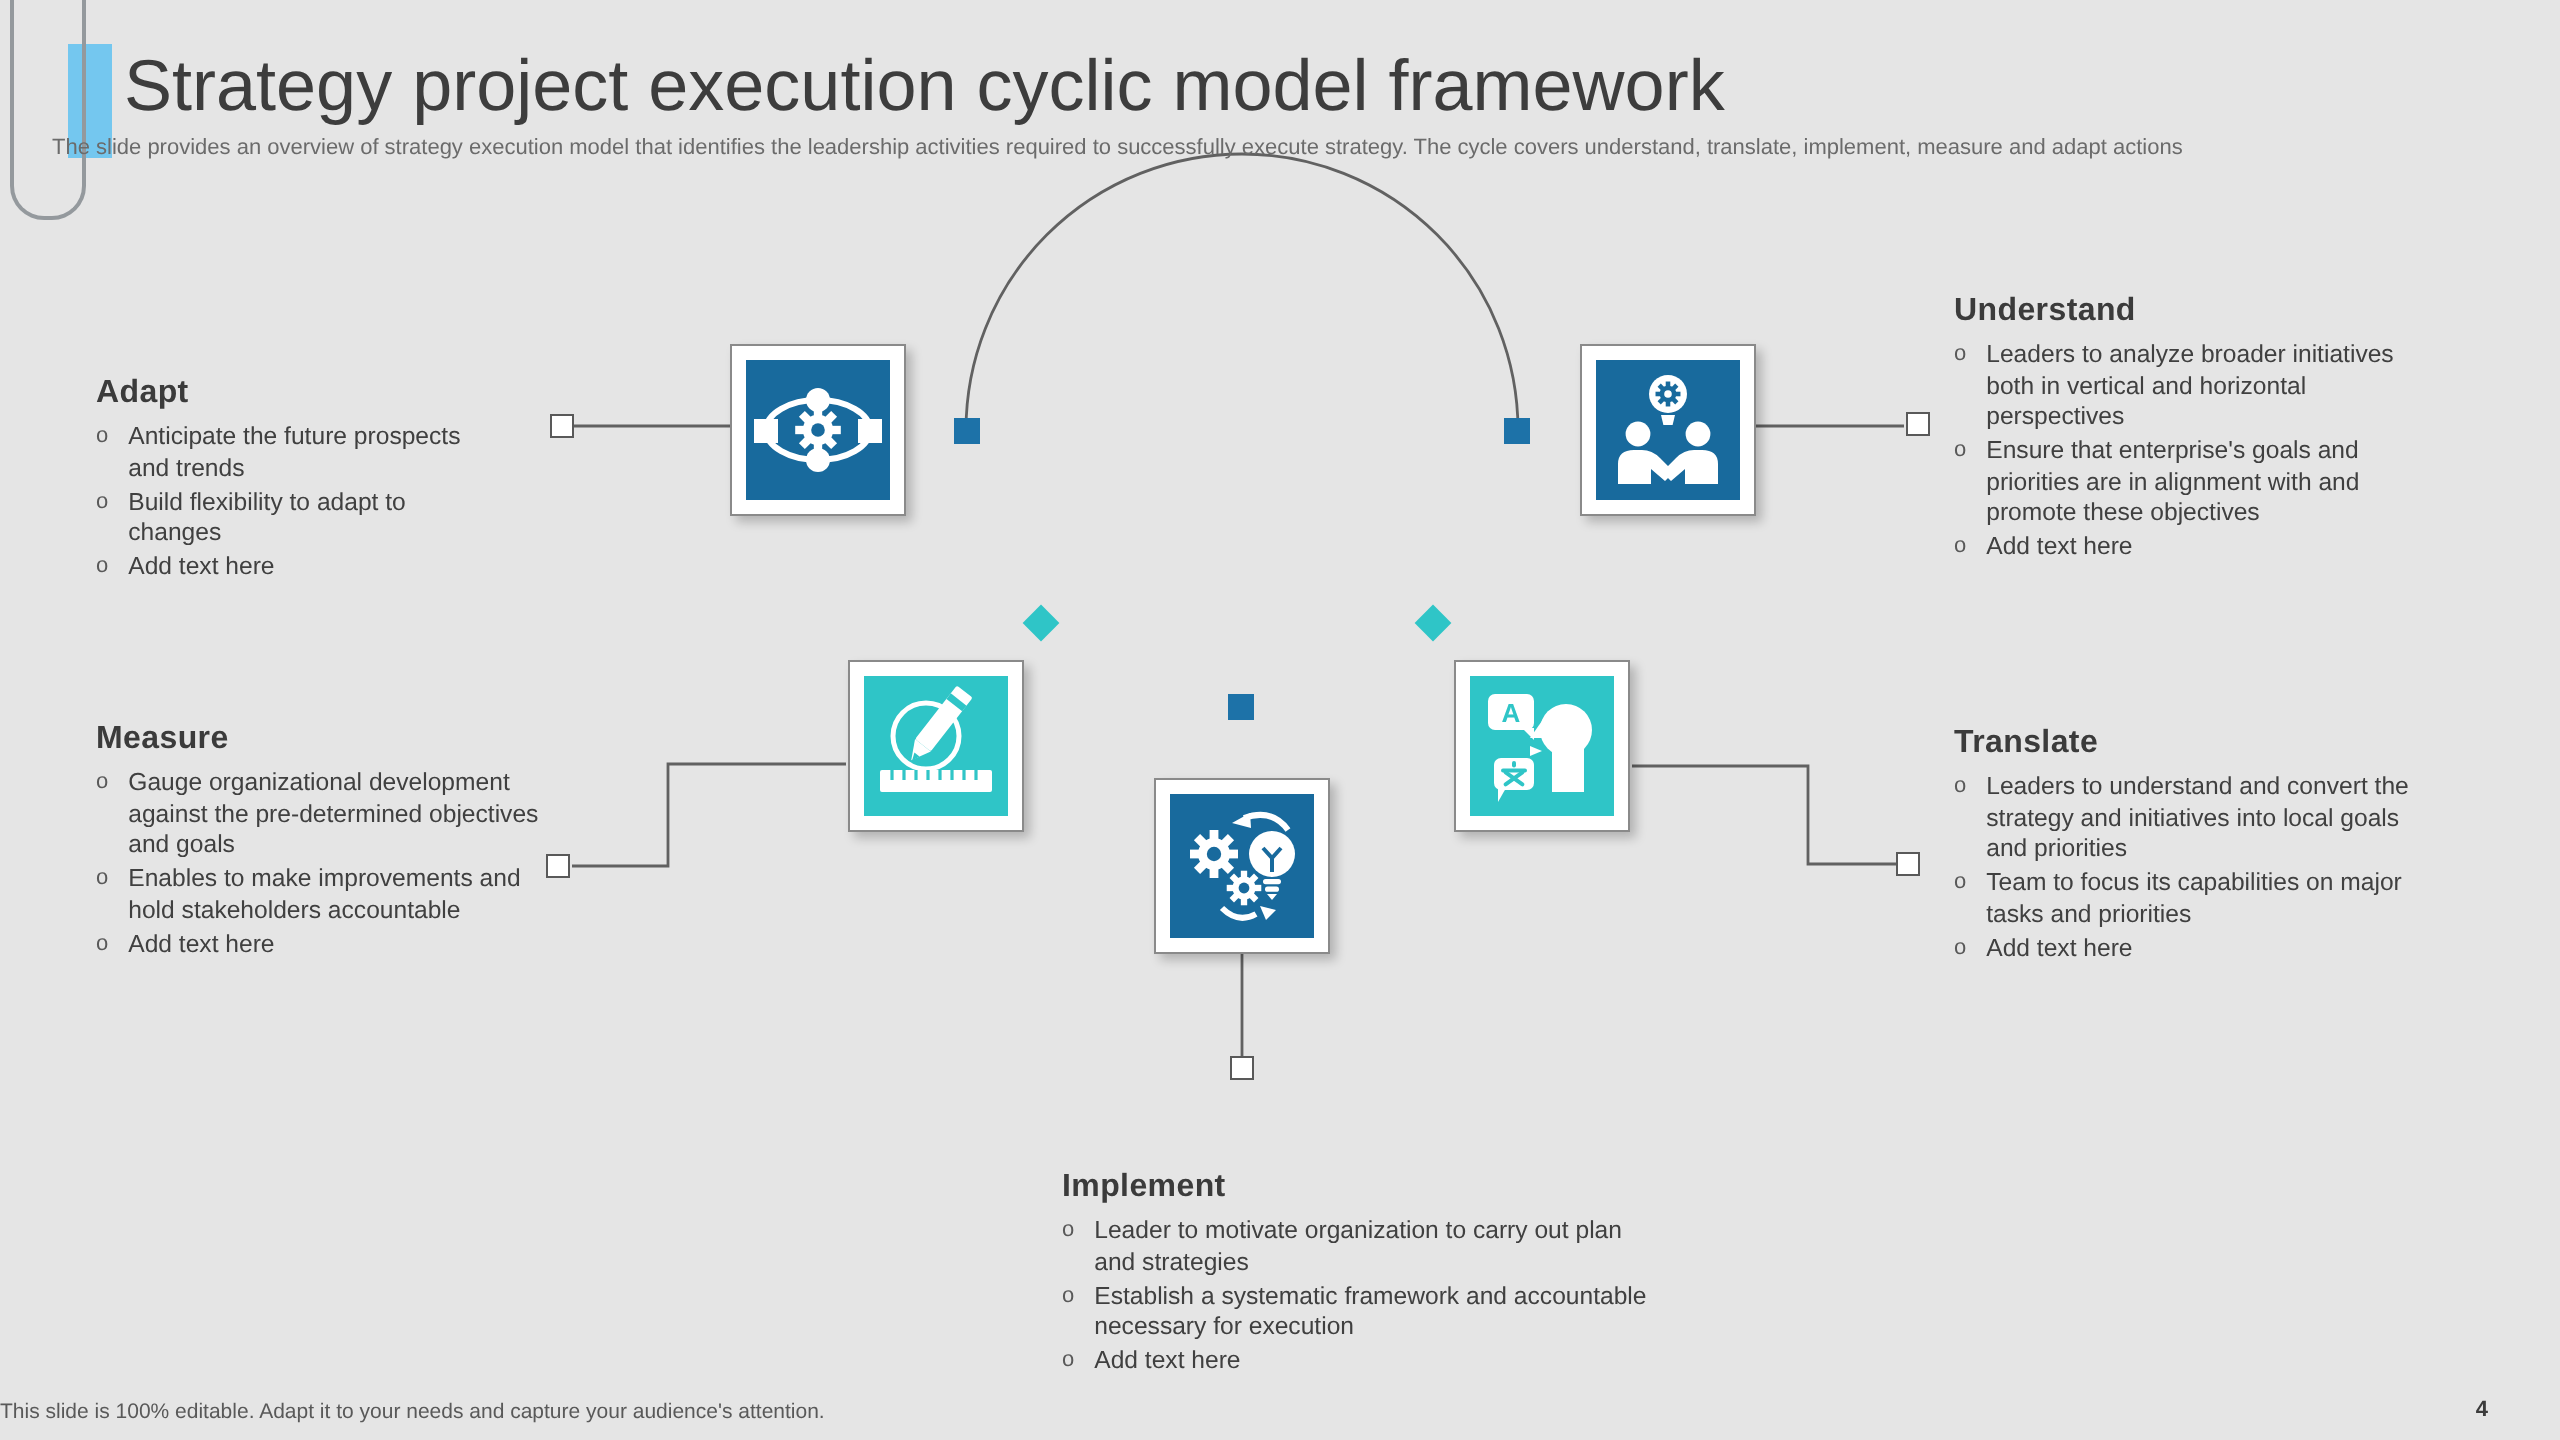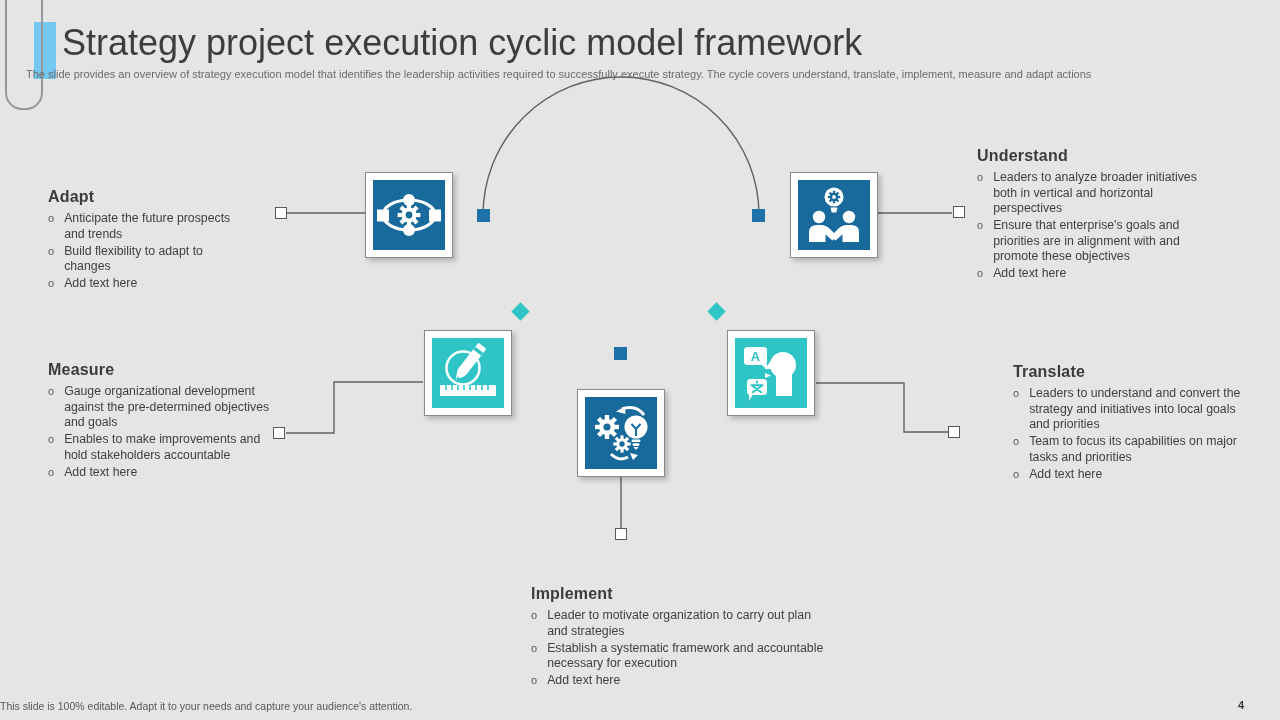--- a/index.html
+++ b/index.html
@@ -233,21 +233,21 @@
         <span class="bm">o</span>
         <span class="bt">Enables to make improvements and hold stakeholders accountable</span>
       </li>
         <li>
         <span class="bm">o</span>
         <span class="bt">Add text here</span>
       </li>
       </ul>
   </div>
 
-  <div class="section" style="left:977px;top:363px;width:240px;margin-left:36px;">
+  <div class="section" style="left:977px;top:363px;width:240px;">
     <h3>Translate</h3>
     <ul class="bullets">
         <li>
         <span class="bm">o</span>
         <span class="bt">Leaders to understand and convert the strategy and initiatives into local goals and priorities</span>
       </li>
         <li>
         <span class="bm">o</span>
         <span class="bt">Team to focus its capabilities on major tasks and priorities</span>
       </li>

